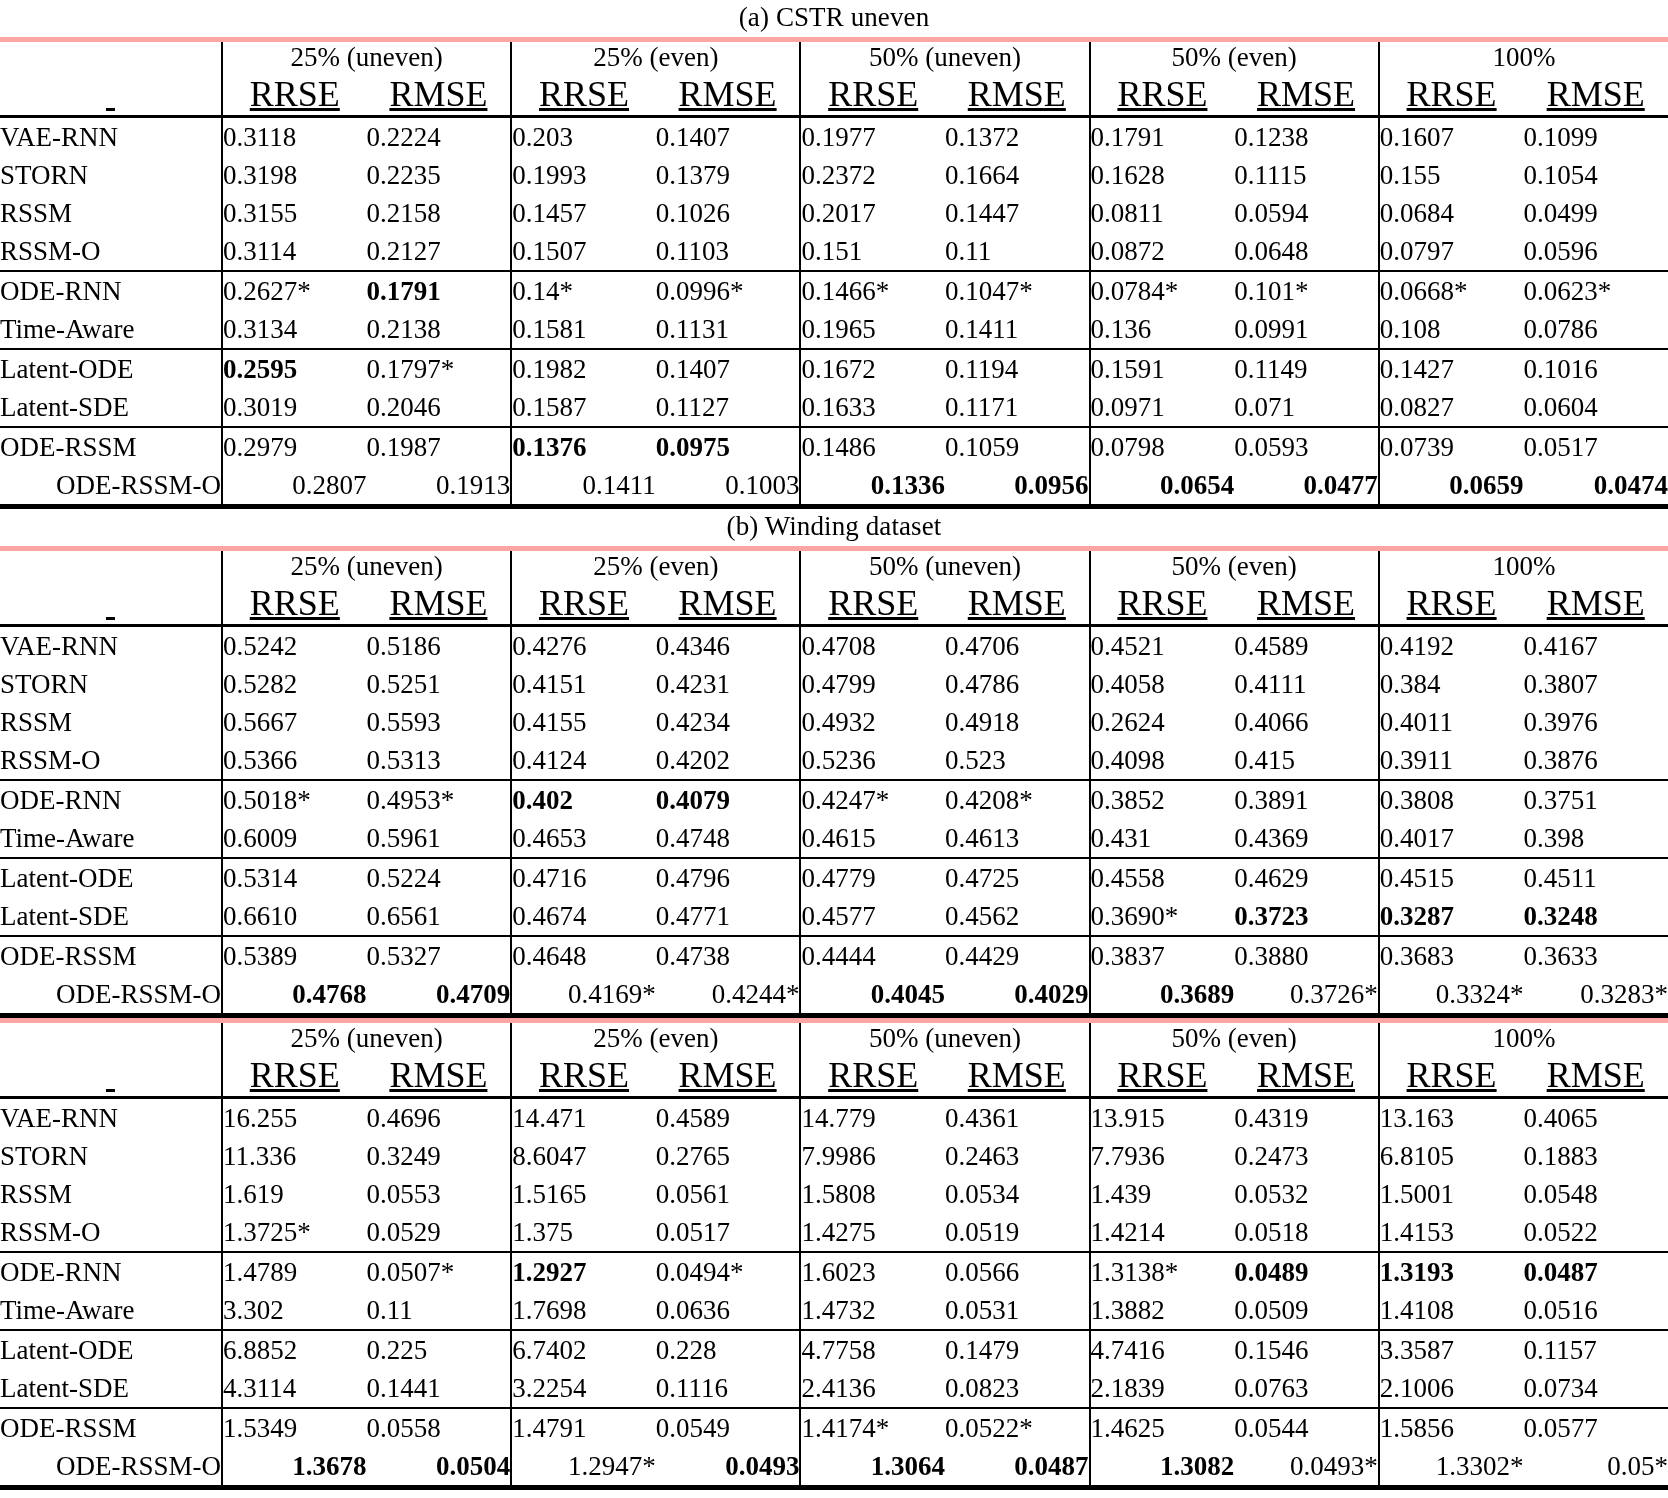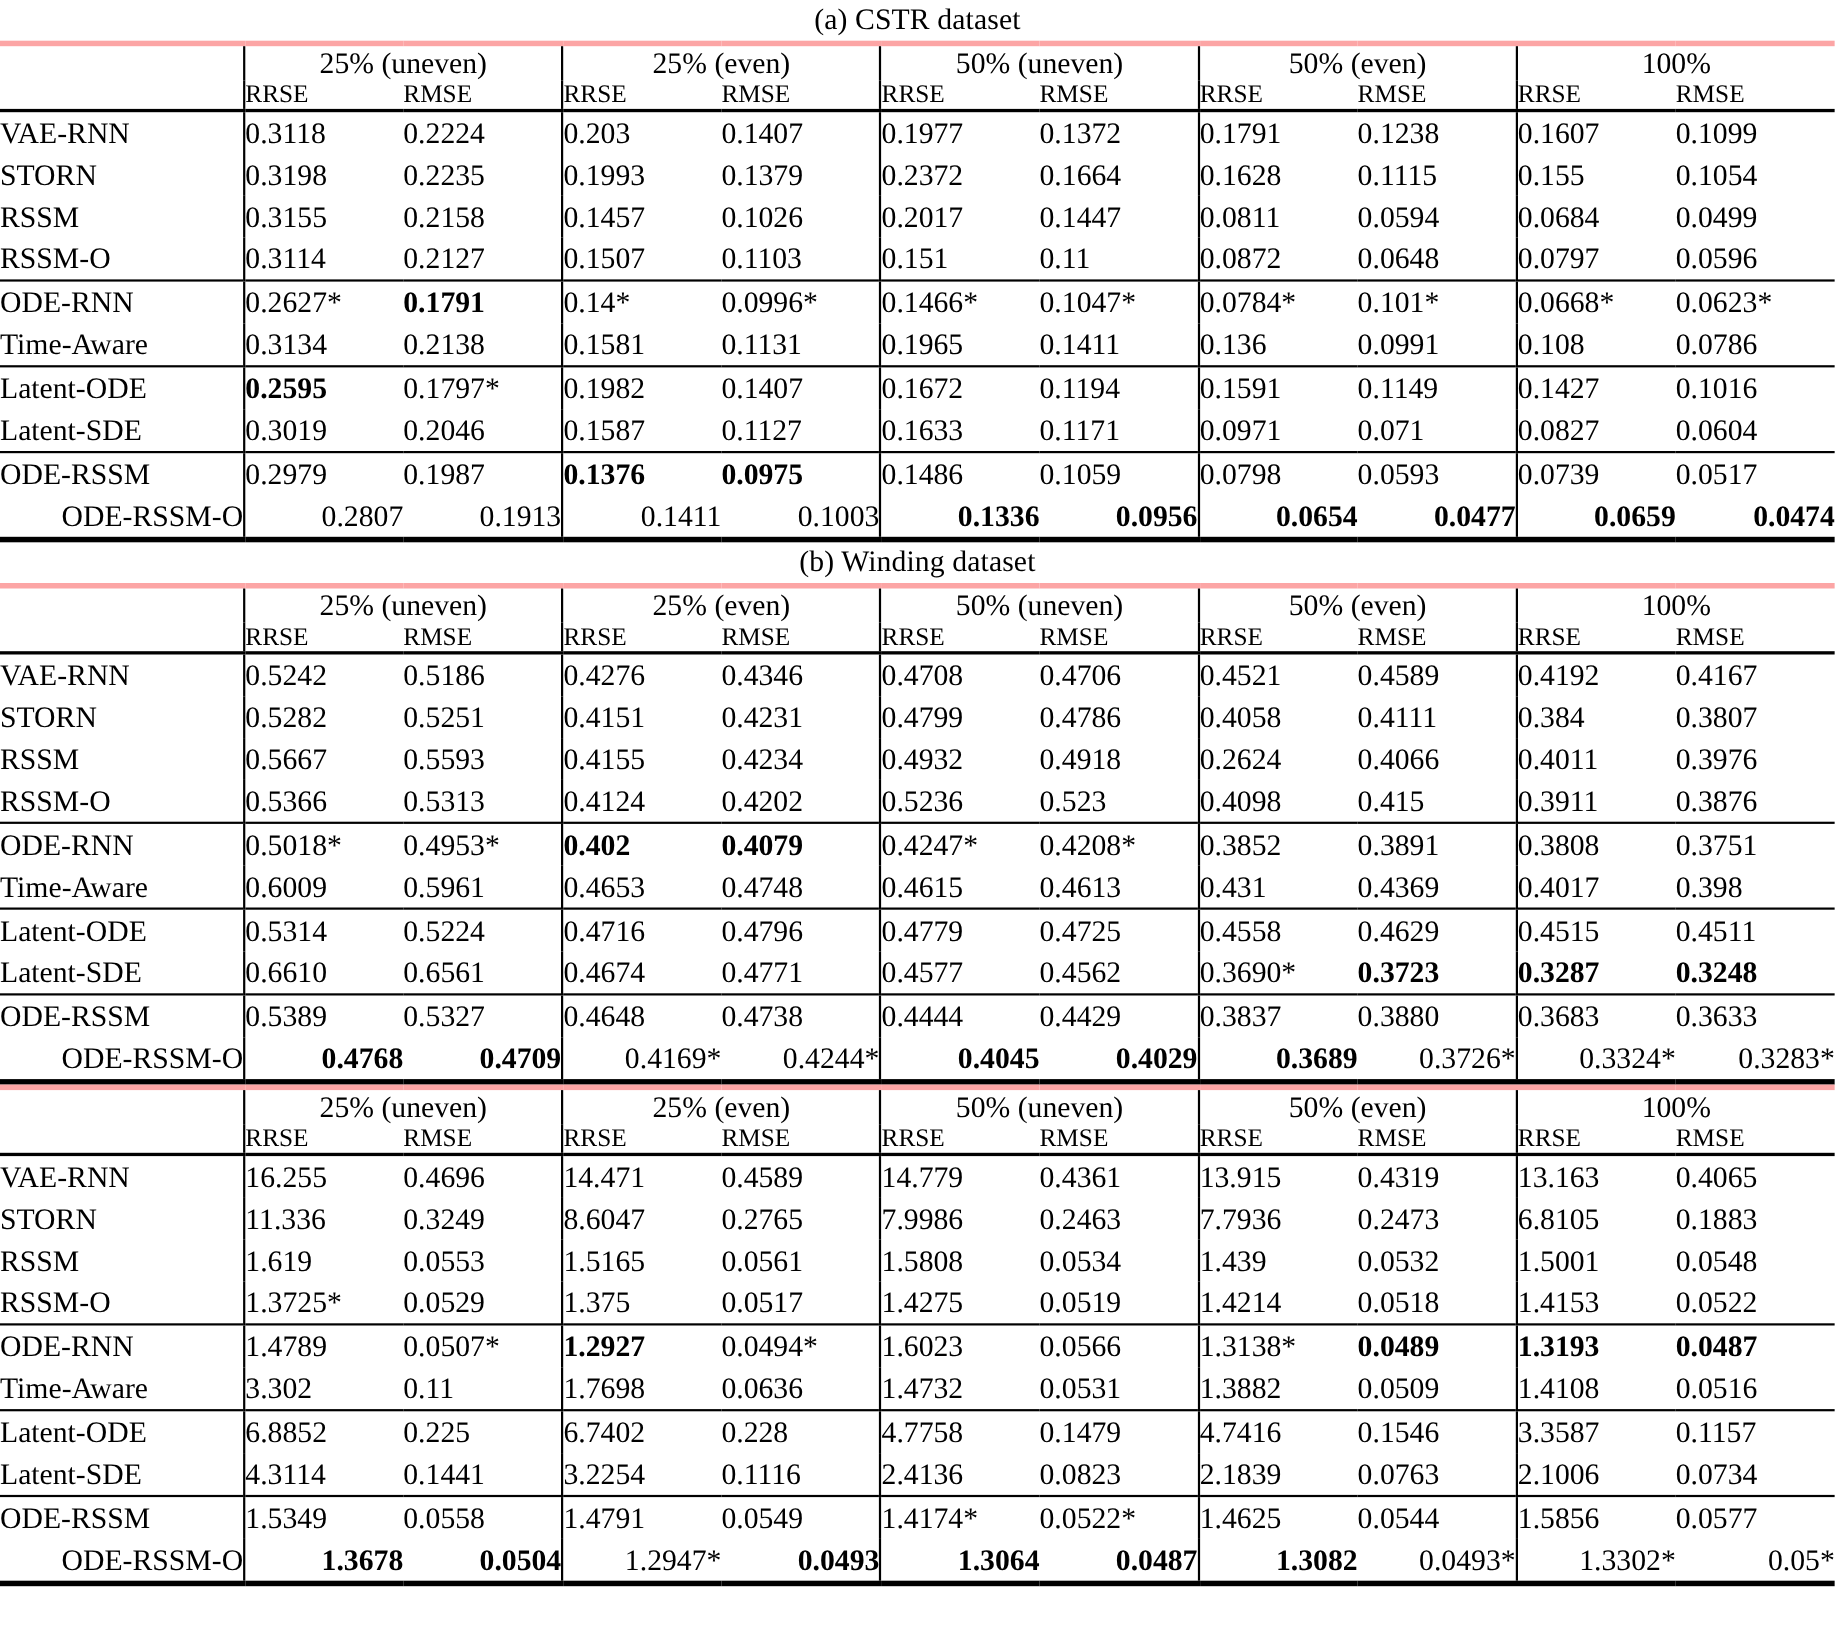--- a/index.html
+++ b/index.html
@@ -53,22 +53,24 @@
   
   td.sep, th.sep { border-left: 2.5px solid #000; }
 
   td.grp {
     text-align: center;
     font-size: 27px;
     padding-bottom: 1px;
     padding-top: 5px;
   }
   td.metric {
-    font-size: 23px;
+    text-align: center;
+    font-size: 36px;
     padding-bottom: 4px;
+    text-decoration: underline;
   }
   td.model {
     text-align: left;
     padding-left: 12px;
     font-size: 27px;
     height: 38px;
     line-height: 38px;
   }
   td.num {
     text-align: left;
@@ -77,21 +79,21 @@
     height: 38px;
     line-height: 38px;
   }
   td.num.b { font-weight: bold; }
 </style>
 </head>
 <body>
 
 <div class="page">
   <div id="tables-root">
-      <div class="caption">(a) CSTR dataset</div>
+      <div class="caption">(a) CSTR uneven</div>
       <table class="tbl">
         <colgroup>
           <col class="c-model">
           <col class="c-val">
           <col class="c-val">
           <col class="c-val">
           <col class="c-val">
           <col class="c-val">
           <col class="c-val">
           <col class="c-val">

